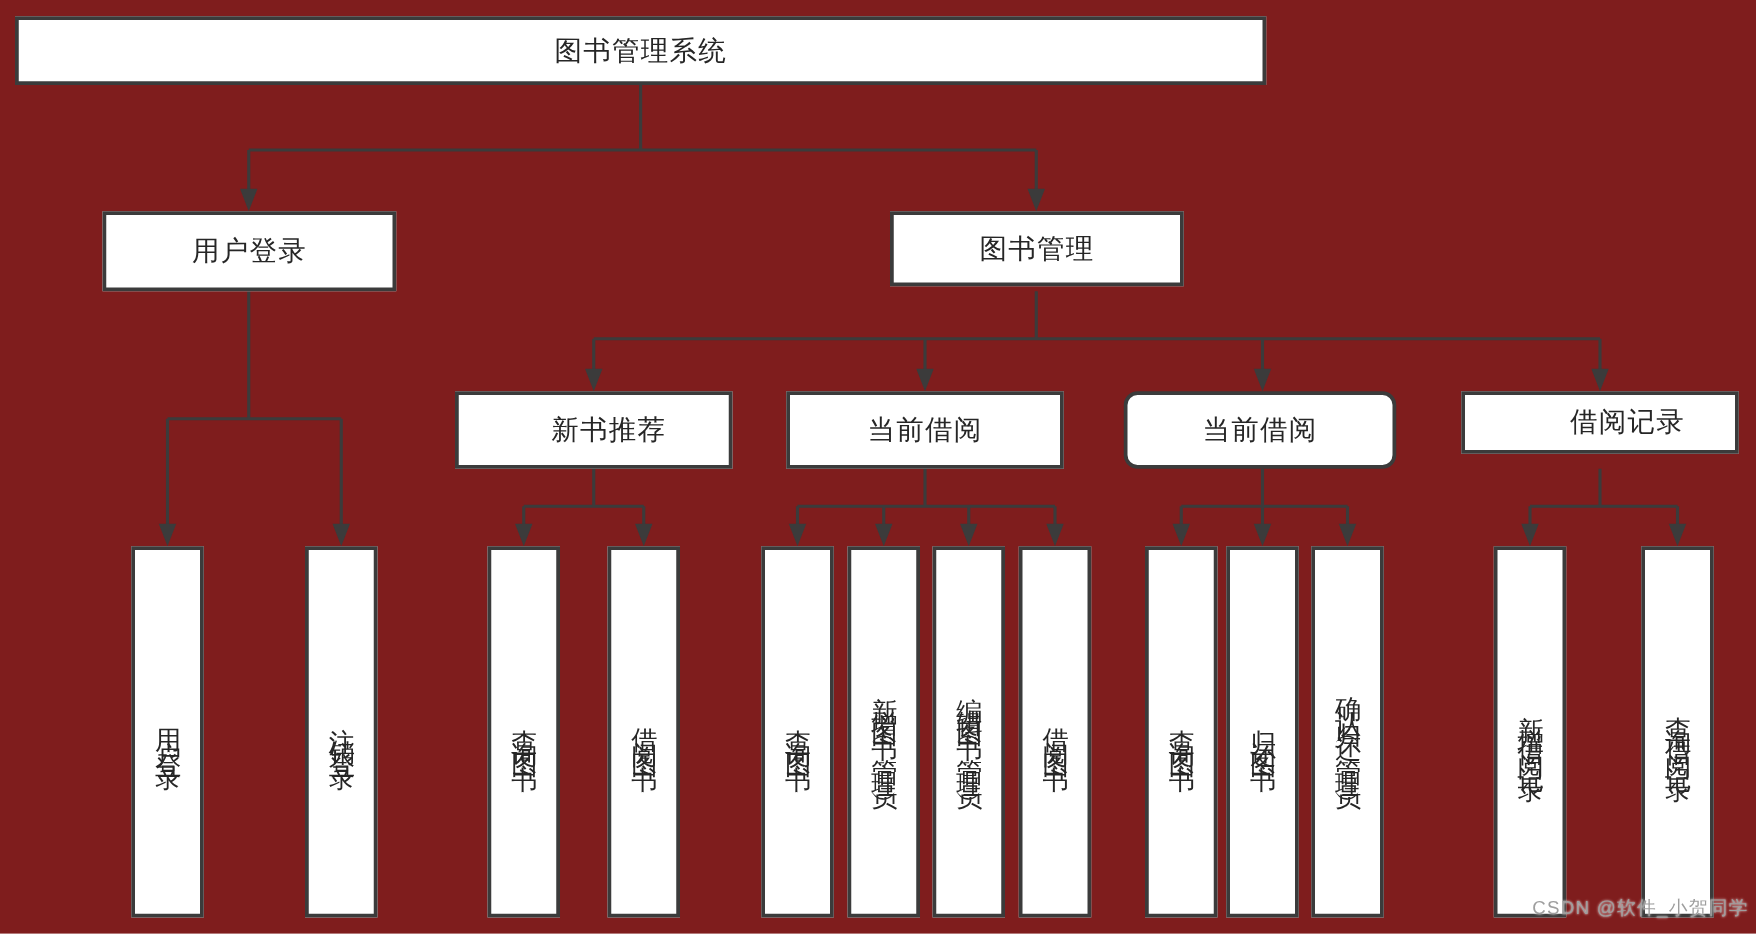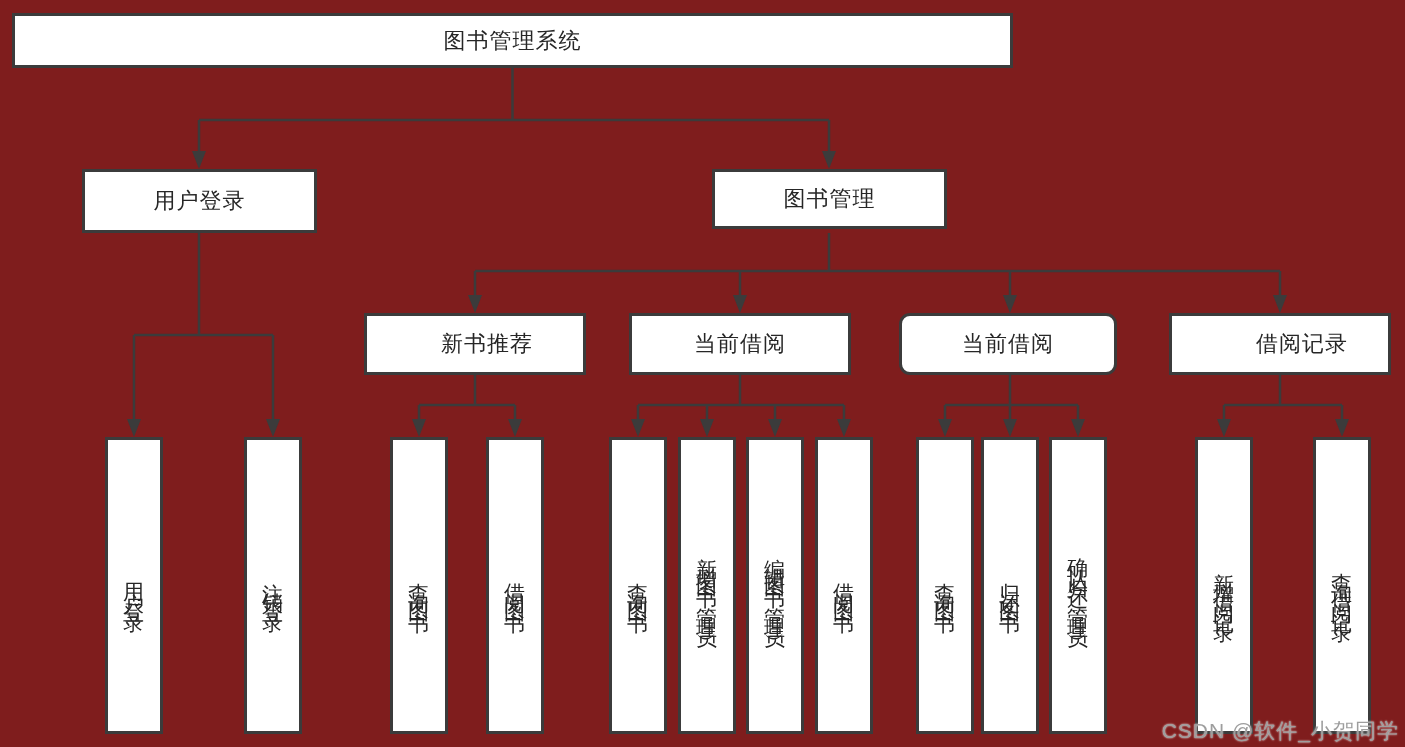--- a/index.html
+++ b/index.html
@@ -38,21 +38,21 @@
     letter-spacing: 10px;
     width: 58px;
     top: 437px;
     height: 297px;
   }
   .watermark {
     position: absolute;
     top: 717px;
     right: 6px;
     color: #9e9e9e;
-    font-size: 21px;
+    font-size: 15px;
     letter-spacing: 1px;
     text-shadow: 0 0 2px #ffffff;
     white-space: nowrap;
   }
 </style>
 </head>
 <body>
 
 <div class="canvas">
 
@@ -91,21 +91,21 @@
   </svg>
 
   <div class="node h" style="left:12px; top:13px; width:1001px; height:55px;">图书管理系统</div>
 
   <div class="node h" style="left:82px; top:169px; width:235px; height:64px;">用户登录</div>
   <div class="node h" style="left:712px; top:169px; width:235px; height:60px;">图书管理</div>
 
   <div class="node h" style="left:364px; top:313px; width:222px; height:62px;padding-left:24px;">新书推荐</div>
   <div class="node h" style="left:629px; top:313px; width:222px; height:62px;">当前借阅</div>
   <div class="node h" style="left:899px; top:313px; width:218px; height:62px;border-radius:11px;">当前借阅</div>
-  <div class="node h" style="left:1169px; top:313px; width:222px; height:62px;padding-left:44px;">借阅记录</div>
+  <div class="node h" style="left:1169px; top:313px; width:222px; height:50px;padding-left:44px;">借阅记录</div>
 
   <div class="node v" style="left:105px;">用户登录</div>
   <div class="node v" style="left:244px;">注销登录</div>
 
   <div class="node v" style="left:390px;">查询图书</div>
   <div class="node v" style="left:486px;">借阅图书</div>
 
   <div class="node v" style="left:609px;">查询图书</div>
   <div class="node v" style="left:678px;">新增图书（管理员）</div>
   <div class="node v" style="left:746px;">编辑图书（管理员）</div>

